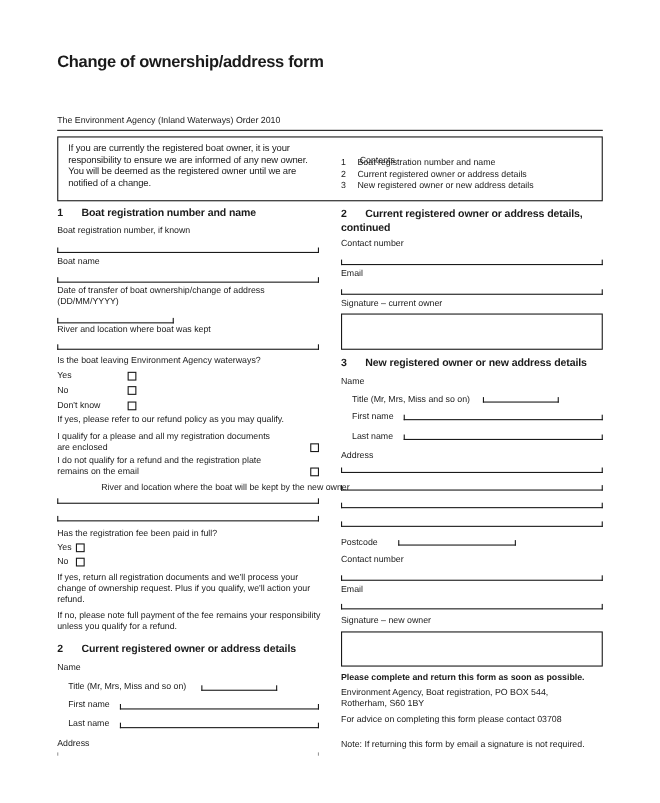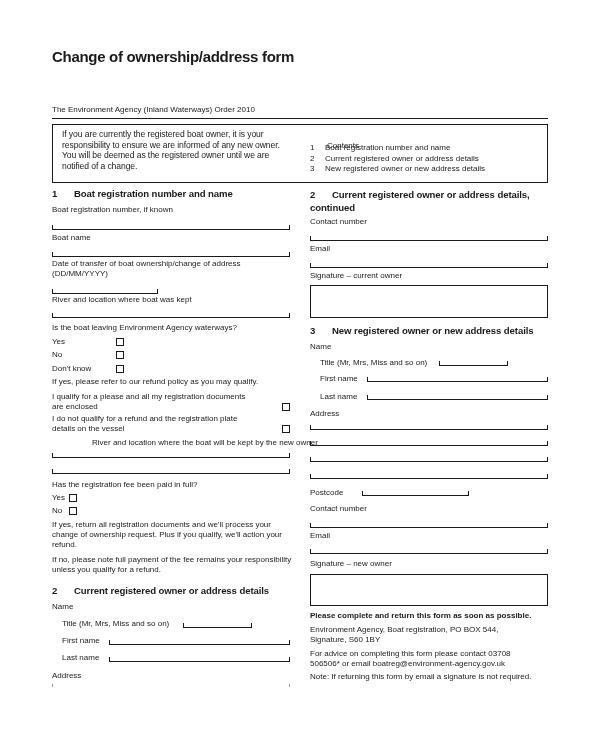--- a/index.html
+++ b/index.html
@@ -66,21 +66,21 @@
 <div class="abs lbl" style="left:52px; top:377px;">If yes, please refer to our refund policy as you may qualify.</div>
 
 <div class="abs lbl" style="left:52px; top:392px;">
     <div>I qualify for a please and all my registration documents</div>
     <div>are enclosed</div>
   </div>
 <div class="abs cb" style="left:282px; top:403px;"></div>
 
 <div class="abs lbl" style="left:52px; top:414px;">
     <div>I do not qualify for a refund and the registration plate</div>
-    <div>details on the vessel</div>
+    <div>remains on the email</div>
   </div>
 <div class="abs cb" style="left:282px; top:425px;"></div>
 
 <div class="abs lbl" style="left:52px; top:438px;padding-left:40px;">River and location where the boat will be kept by the new owner</div>
 <div class="abs field" style="left:52px; top:453px; width:238px;"></div>
 <div class="abs field" style="left:52px; top:469px; width:238px;"></div>
 
 <div class="abs lbl" style="left:52px; top:480px;">Has the registration fee been paid in full?</div>
 <div class="abs lbl" style="left:52px; top:493px;">Yes</div>
 <div class="abs cb" style="left:69px; top:494px;"></div>
@@ -145,19 +145,18 @@
 
 <div class="abs lbl" style="left:310px; top:531px;">Email</div>
 <div class="abs field" style="left:310px; top:549px; width:238px;"></div>
 
 <div class="abs lbl" style="left:310px; top:559px;">Signature – new owner</div>
 <div class="abs sig" style="left:310px; top:574px; width:238px; height:32px;"></div>
 
 <div class="abs lbl b" style="left:310px; top:611px;">Please complete and return this form as soon as possible.</div>
 <div class="abs lbl" style="left:310px; top:625px;">
     <div>Environment Agency, Boat registration, PO BOX 544,</div>
-    <div>Signature, S60 1BY</div>
+    <div>Rotherham, S60 1BY</div>
   </div>
 <div class="abs lbl" style="left:310px; top:649px;">
     <div>For advice on completing this form please contact 03708</div>
-    <div>506506* or email boatreg@environment-agency.gov.uk</div>
   </div>
 <div class="abs lbl" style="left:310px; top:672px;">Note: If returning this form by email a signature is not required.</div>
 
 </body></html>

